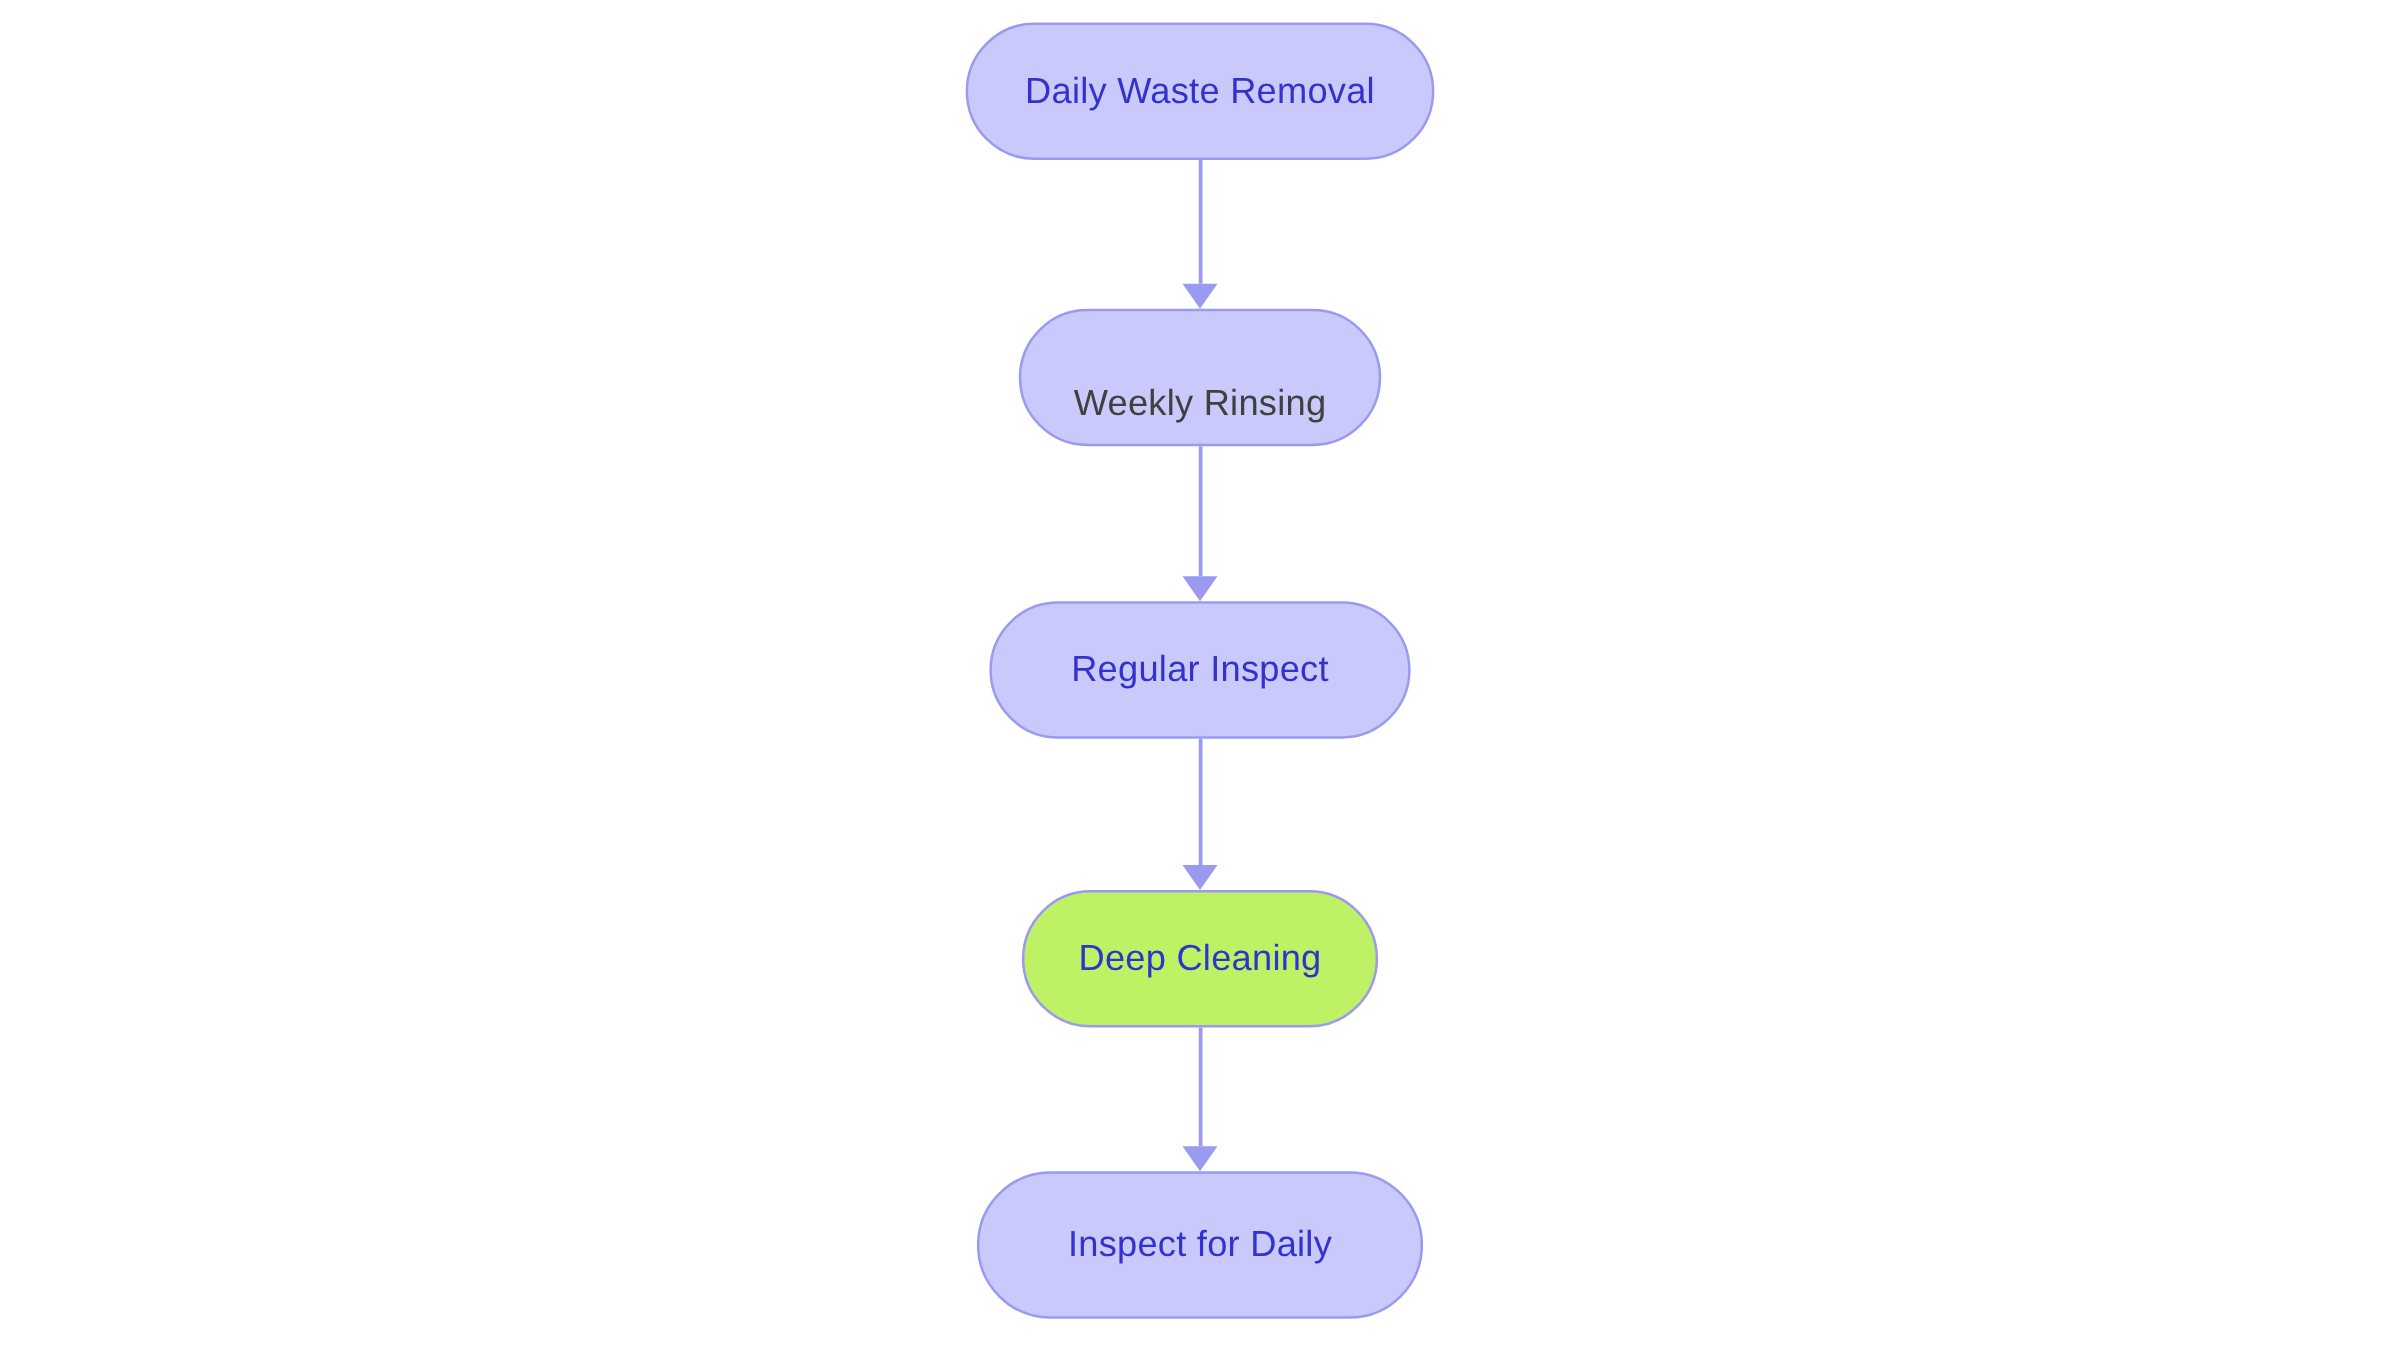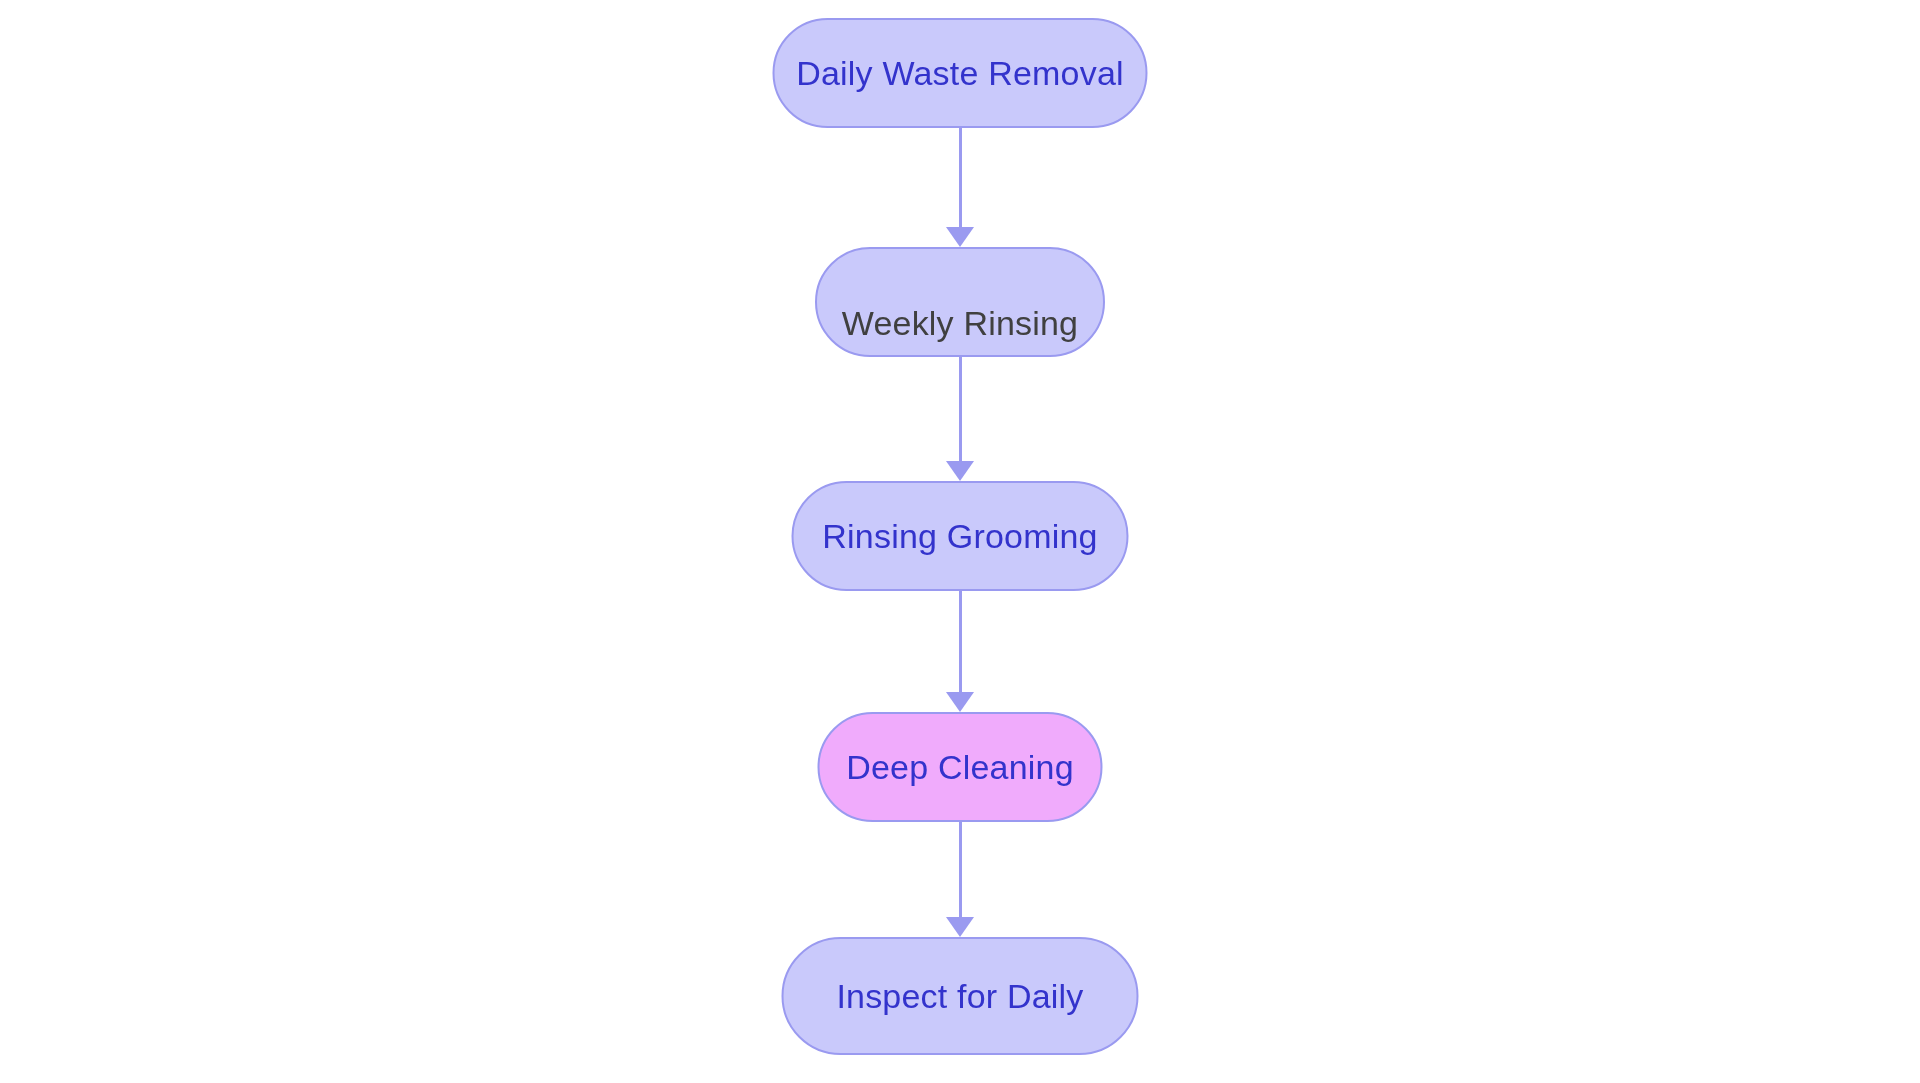--- a/index.html
+++ b/index.html
@@ -30,21 +30,21 @@
     justify-content: center;
     height: 110px;
     border-radius: 55px;
     background: #c9c9fb;
     border: 2px solid #9a9af0;
     transform: translateX(-50%);
   }
 
   .flow-node-label {
     font-family: "Liberation Sans", sans-serif;
-    font-size: 34px;
+    font-size: 29px;
     font-weight: 400;
     color: #3333cc;
     white-space: nowrap;
     letter-spacing: 0.2px;
     line-height: 1;
   }
 
   .flow-edge {
     position: absolute;
     transform: translateX(-50%);
@@ -94,24 +94,24 @@
 
   <div class="flow-node" id="node-1" style="left: 960px; top: 18px; width: 375px; height: 110px; border-radius: 55px; background: rgb(201, 201, 251); border-color: rgb(154, 154, 240);">
     <span class="flow-node-label" style="color: rgb(51, 51, 204);">Daily Waste Removal</span>
   </div>
 
   <div class="flow-node" id="node-2" style="left: 960px; top: 247px; width: 290px; height: 110px; border-radius: 55px; background: rgb(201, 201, 251); border-color: rgb(154, 154, 240);">
     <span class="flow-node-label" style="color: #404040; margin-top: 42px;">Weekly Rinsing</span>
   </div>
 
   <div class="flow-node" id="node-3" style="left: 960px; top: 481px; width: 337px; height: 110px; border-radius: 55px; background: rgb(201, 201, 251); border-color: rgb(154, 154, 240);">
-    <span class="flow-node-label" style="color: rgb(51, 51, 204);">Rinsing Grooming</span>
+    <span class="flow-node-label" style="color: rgb(51, 51, 204);">Regular Inspect</span>
   </div>
 
-  <div class="flow-node" id="node-4" style="left: 960px; top: 712px; width: 285px; height: 110px; border-radius: 55px; background: #f0abfc; border-color: rgb(154, 154, 240);">
+  <div class="flow-node" id="node-4" style="left: 960px; top: 712px; width: 285px; height: 110px; border-radius: 55px; background: #bef264; border-color: rgb(154, 154, 240);">
     <span class="flow-node-label" style="color: rgb(51, 51, 204);">Deep Cleaning</span>
   </div>
 
   <div class="flow-node" id="node-5" style="left: 960px; top: 937px; width: 357px; height: 118px; border-radius: 59px; background: rgb(201, 201, 251); border-color: rgb(154, 154, 240);">
     <span class="flow-node-label" style="color: rgb(51, 51, 204);">Inspect for Daily</span>
   </div>
 
 </div>
 
 </body></html>

